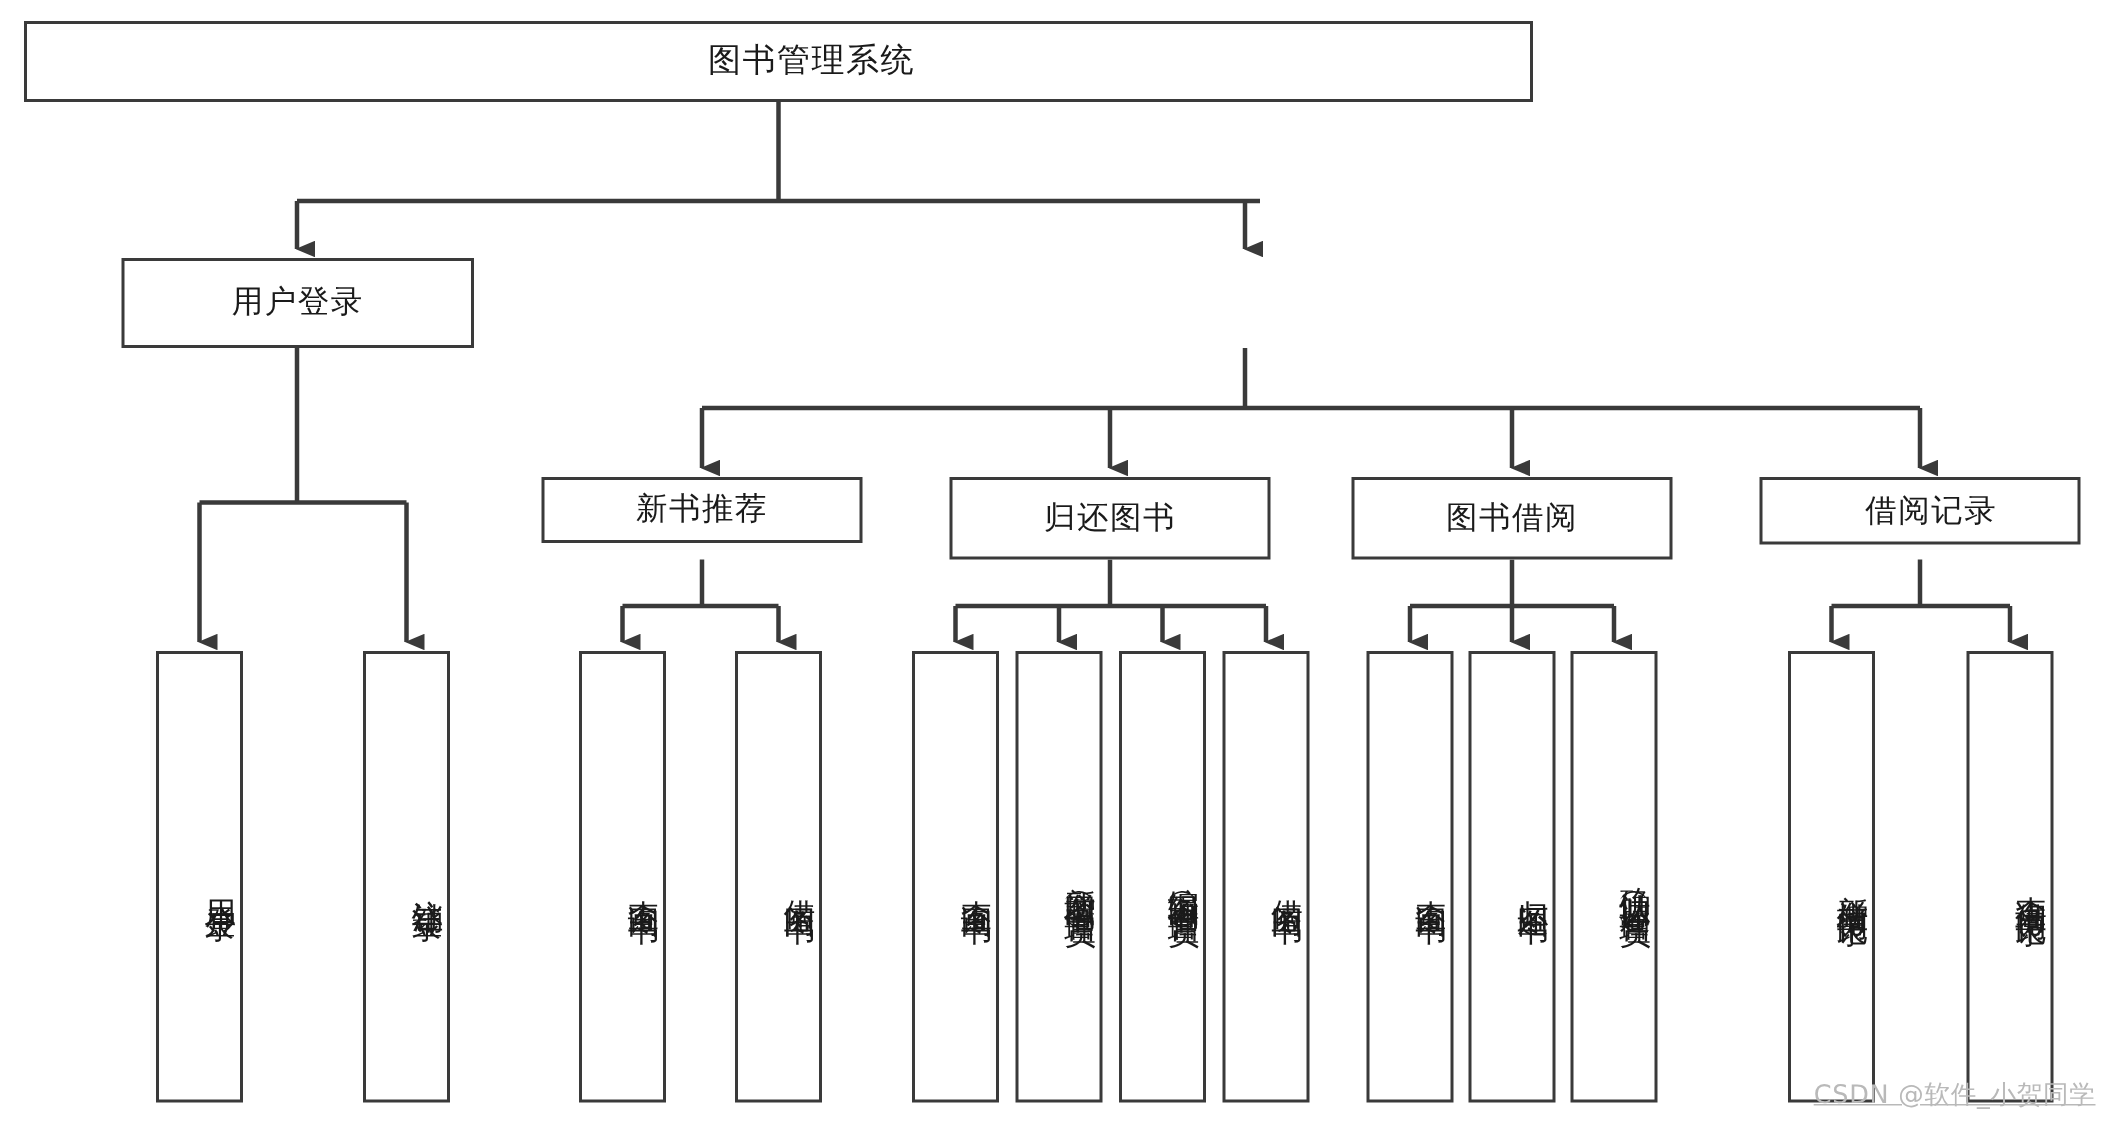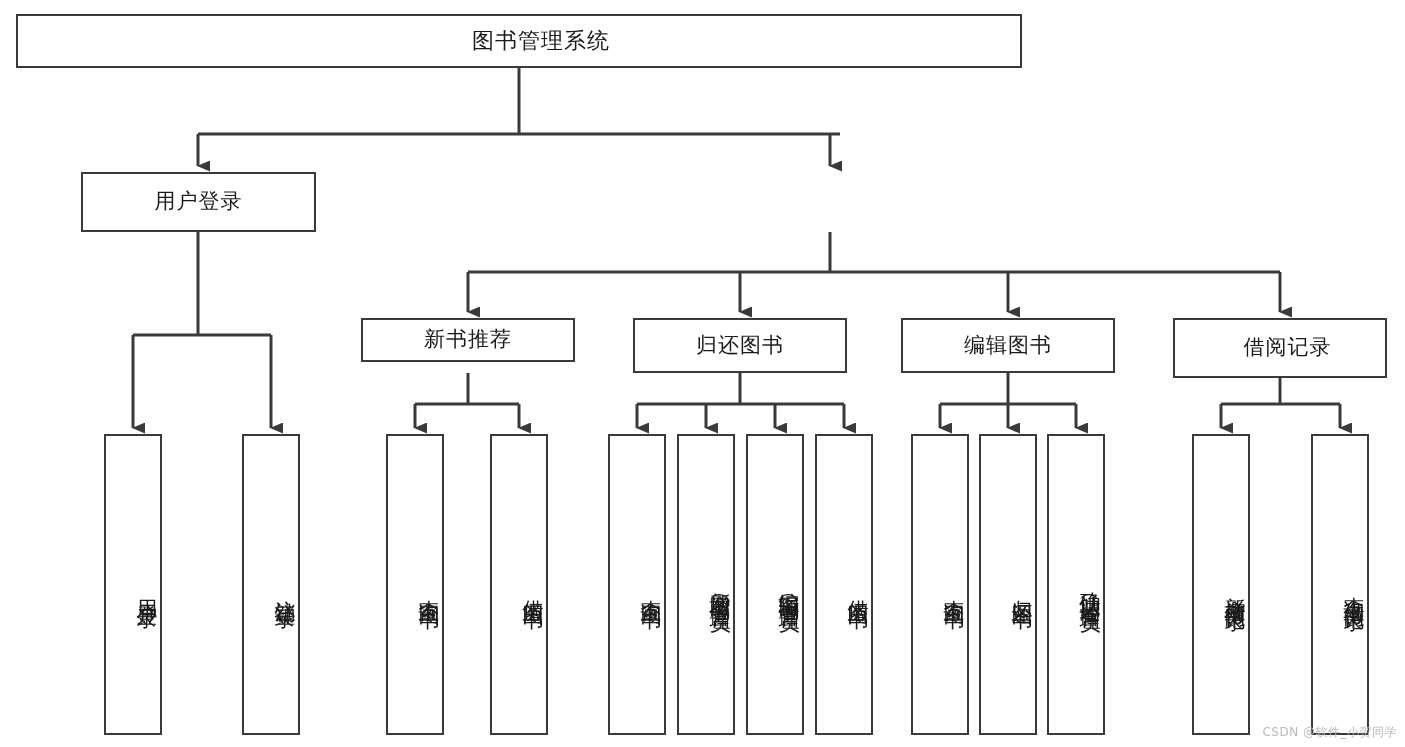--- a/index.html
+++ b/index.html
@@ -59,25 +59,26 @@
   }
   .node-v .vlabel {
     writing-mode: vertical-rl;
     text-orientation: upright;
     display: block;
   }
   #watermark {
     position: absolute;
     right: 8px;
     bottom: 6px;
-    font-size: 12px;
+    font-size: 17px;
     color: #b9b9b9;
     letter-spacing: 0.5px;
     white-space: nowrap;
     user-select: none;
+    text-decoration: underline;
   }
 </style>
 </head>
 <body>
 
 <div id="diagram-root">
 
   <svg id="edge-layer" viewBox="0 0 1405 747" width="1405" height="747">
     <defs>
       <marker id="arrowhead" markerWidth="11" markerHeight="13" refX="5.5" refY="12" orient="auto" markerUnits="userSpaceOnUse">
@@ -128,22 +129,22 @@
       <path d="M1340,404 L1340,428" marker-end="url(#arrowhead)"></path>
     </g>
   </svg>
 
   <div class="node node-h node-root" style="left:16px; top:14px; width:1006px; height:54px;">图书管理系统</div>
 
   <div class="node node-h" style="left:81px; top:172px; width:235px; height:60px;">用户登录</div>
 
   <div class="node node-h" style="left:361px; top:318px; width:214px; height:44px;">新书推荐</div>
   <div class="node node-h" style="left:633px; top:318px; width:214px; height:55px;">归还图书</div>
-  <div class="node node-h" style="left:901px; top:318px; width:214px; height:55px;">编辑图书</div>
-  <div class="node node-h" style="left:1173px; top:318px; width:214px; height:60px;padding-left:15px;">借阅记录</div>
+  <div class="node node-h" style="left:901px; top:318px; width:214px; height:55px;">图书借阅</div>
+  <div class="node node-h" style="left:1173px; top:318px; width:214px; height:45px;padding-left:15px;">借阅记录</div>
 
   <div class="node node-v" style="left:104px; top:434px; width:58px; height:301px;">
     <span class="vlabel">用户登录</span>
   </div>
   <div class="node node-v" style="left:242px; top:434px; width:58px; height:301px;">
     <span class="vlabel">注销登录</span>
   </div>
 
   <div class="node node-v" style="left:386px; top:434px; width:58px; height:301px;">
     <span class="vlabel">查询图书</span>

